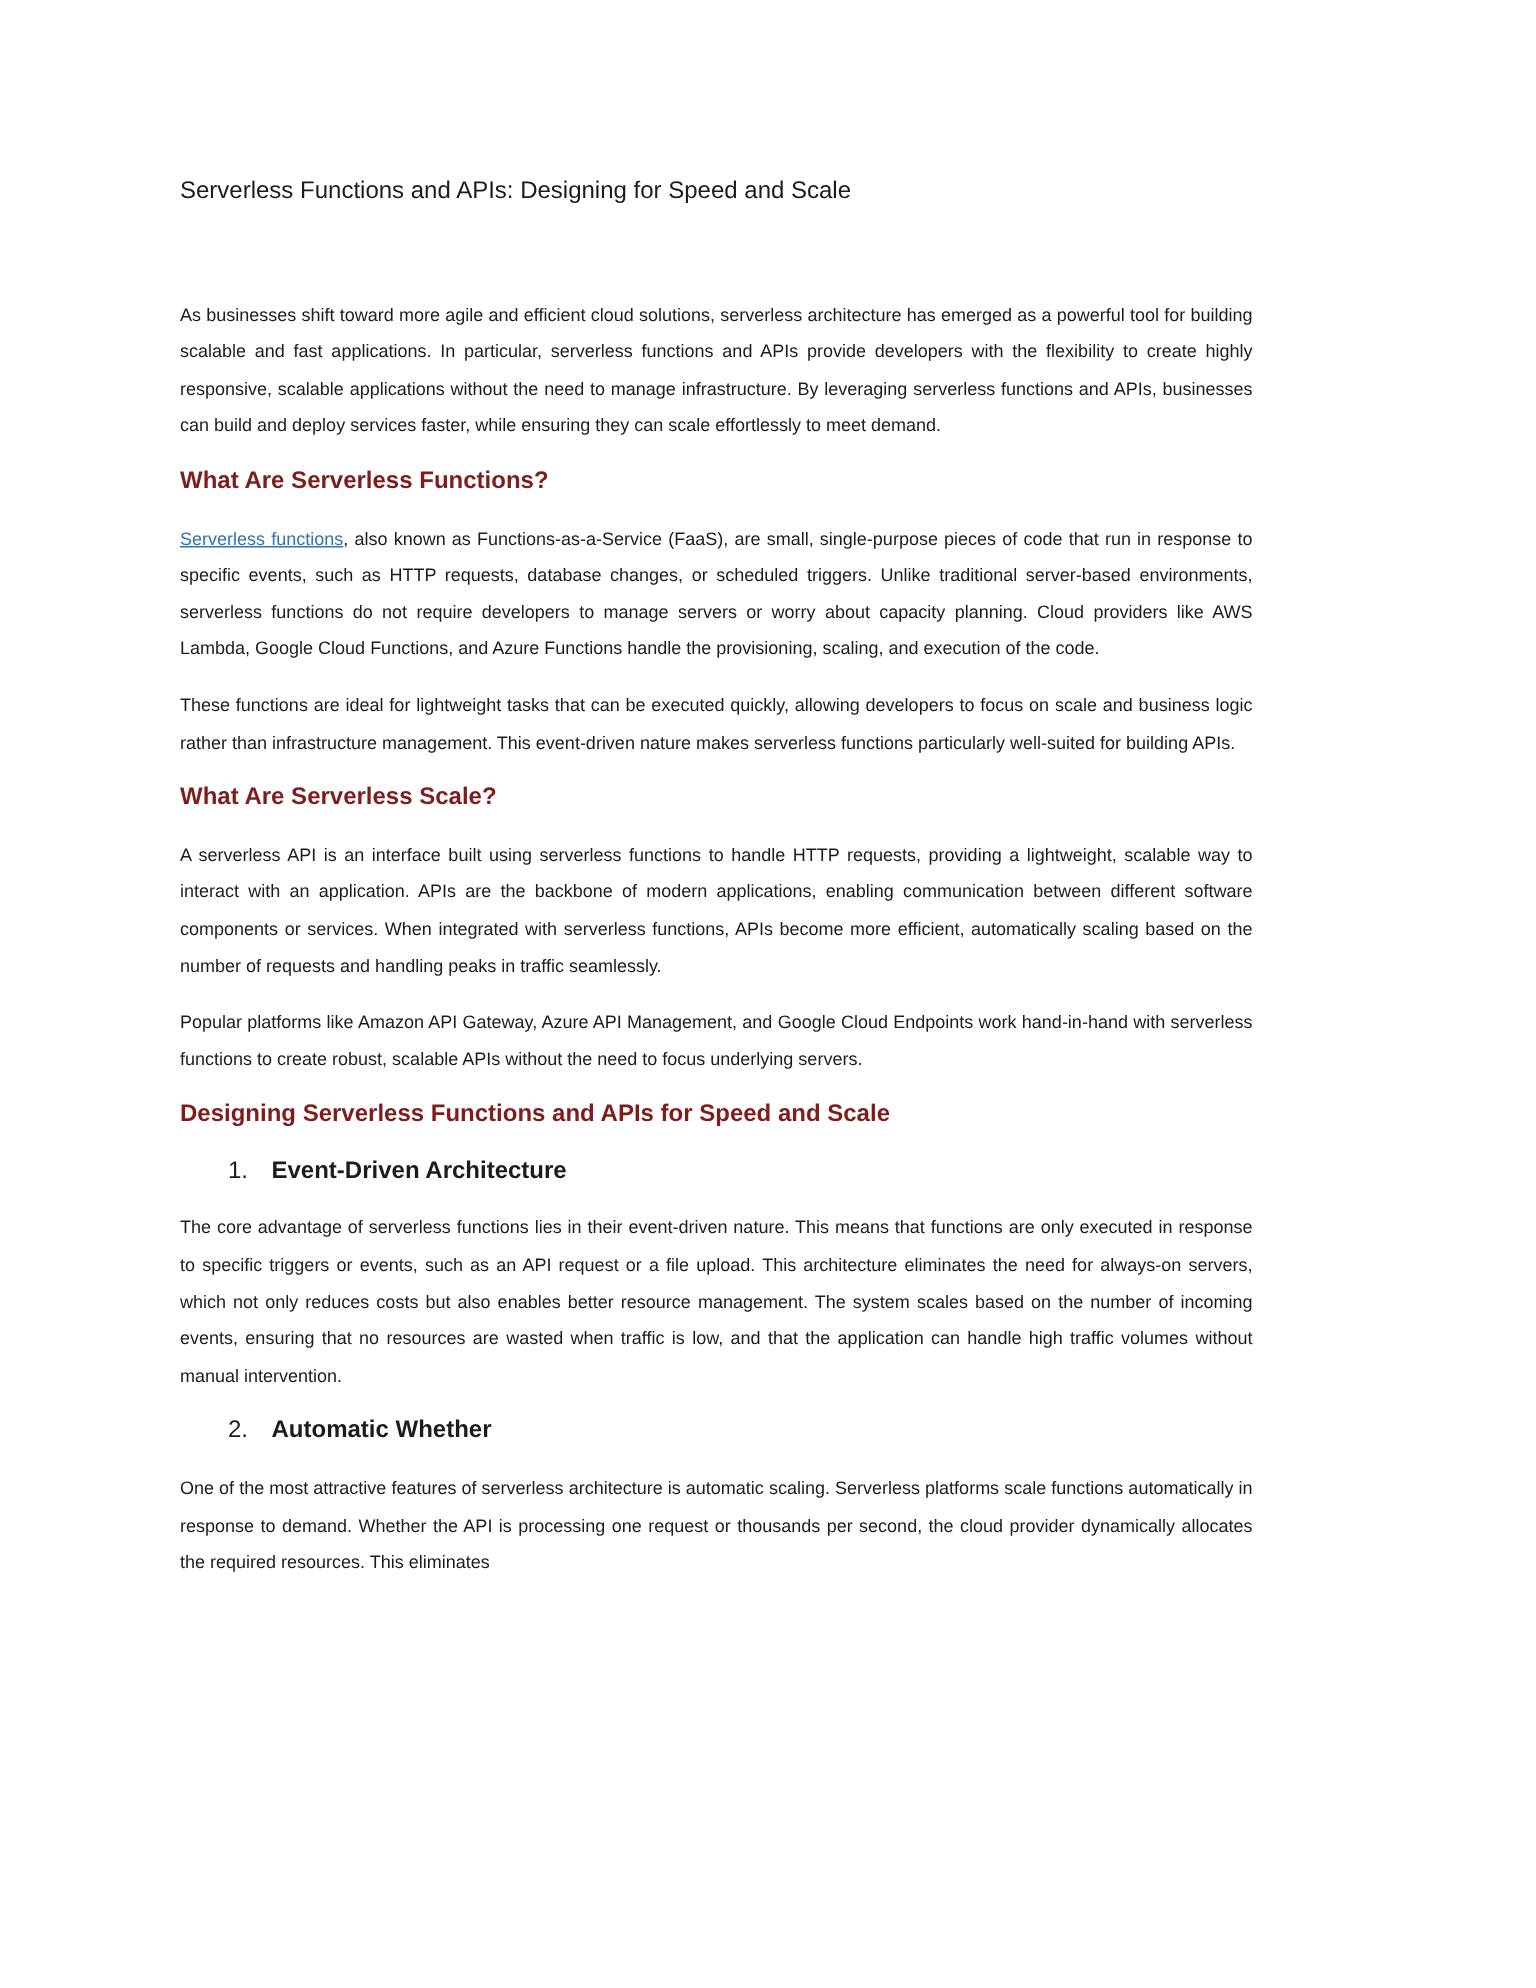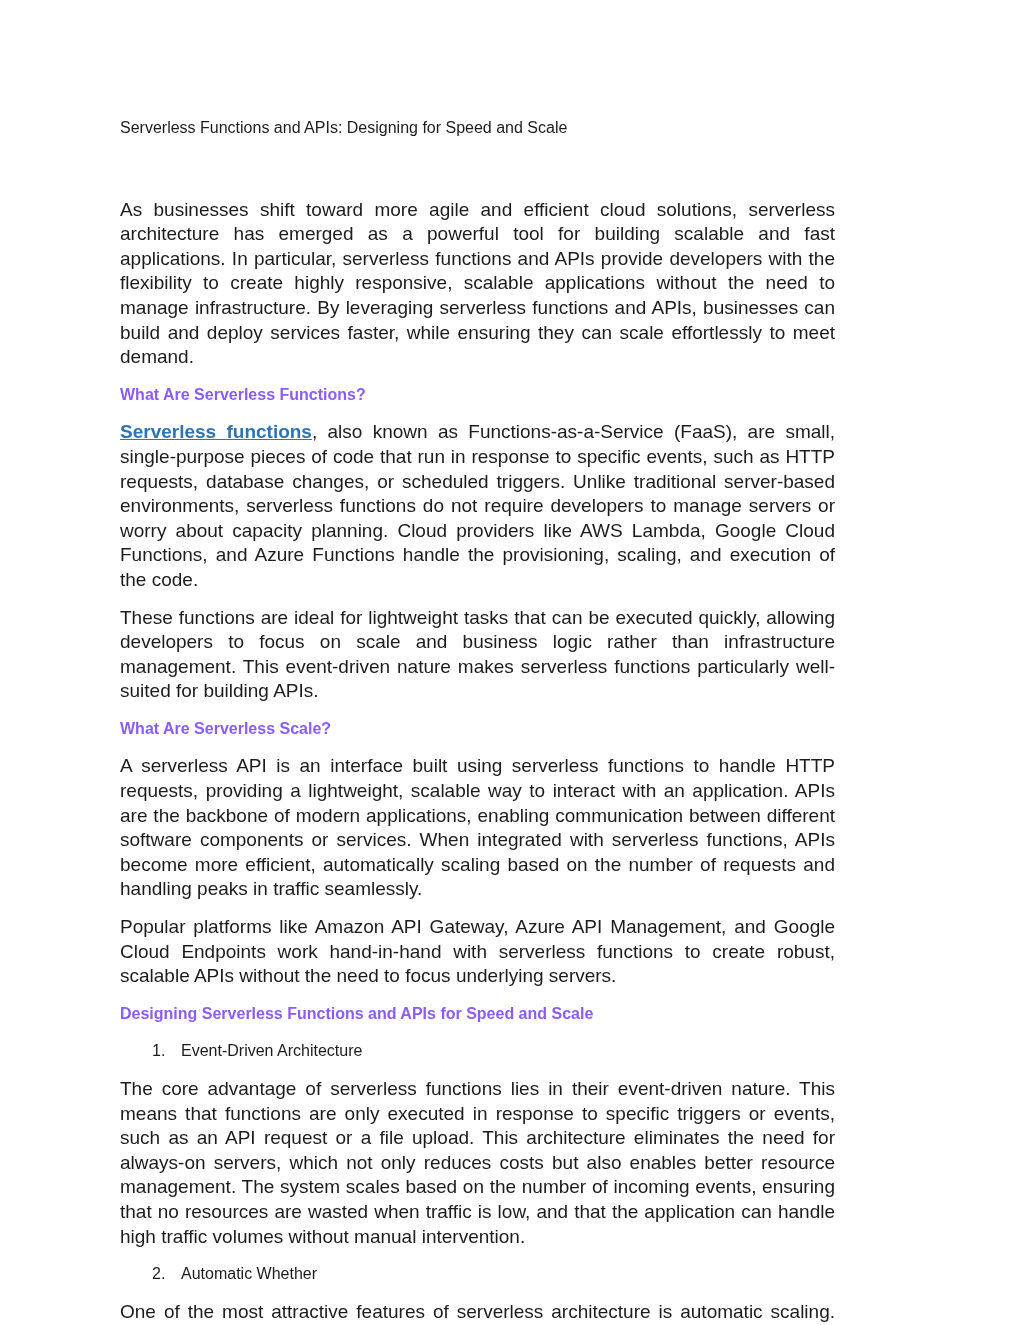--- a/index.html
+++ b/index.html
@@ -22,57 +22,57 @@
     background: #ffffff;
   }
   .doc-title {
     font-size: 16px;
     font-weight: 400;
     line-height: 24.6px;
     margin: 0 0 57px 0;
     color: #1c1c1c;
   }
   .para {
-    font-size: 19px;
+    font-size: 12px;
     font-weight: 400;
     line-height: 24.6px;
     text-align: justify;
     margin: 0 0 13px 0;
     color: #1c1c1c;
   }
   .heading {
     font-size: 16px;
     font-weight: 700;
     line-height: 24.6px;
     margin: 0 0 13px 0;
-    color: #8b5cf6;
+    color: #7f1d1d;
   }
   .list-item {
     display: flex;
     align-items: baseline;
     font-size: 16px;
     line-height: 24.6px;
     margin: 0 0 13px 0;
     padding-left: 32px;
   }
   .list-number {
     display: inline-block;
     width: 29px;
     flex: 0 0 29px;
     font-weight: 400;
     color: #1c1c1c;
   }
   .list-label {
-    font-weight: 400;
+    font-weight: 700;
     color: #1c1c1c;
     text-align: center;
   }
   a.doc-link {
     color: #2E74B5;
-    font-weight: 700;
+    font-weight: 400;
     text-decoration: underline;
     text-decoration-color: #2E74B5;
     cursor: pointer;
   }
 </style>
 </head>
 <body>
 
 <div class="page">
 

